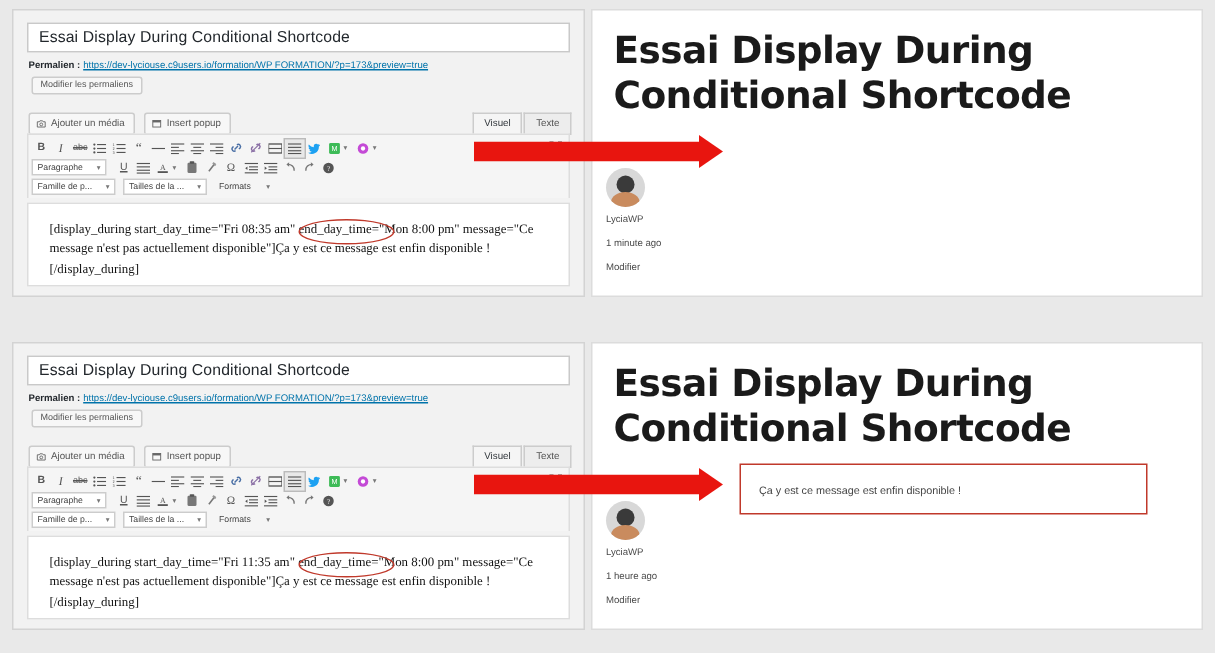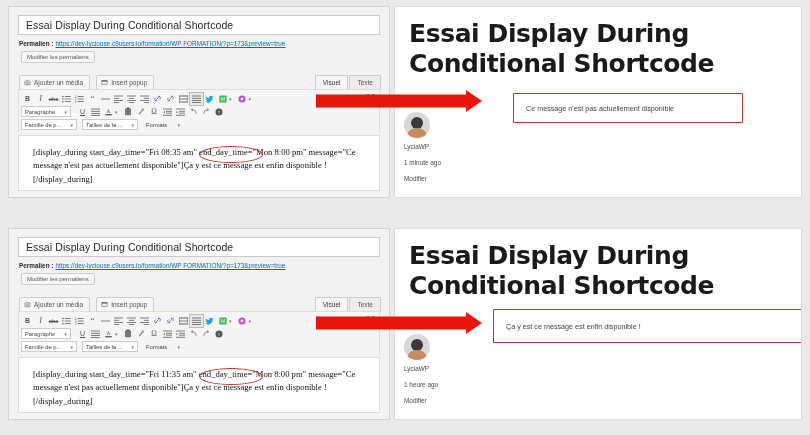--- a/index.html
+++ b/index.html
@@ -453,21 +453,20 @@
 
     <div class="avatar" style="left:9px;top:105px;width:26px;height:26px;">
       <div class="head"></div>
       <div class="body"></div>
     </div>
 
     <div class="meta-line" style="left:9px;top:136px;">LyciaWP</div>
     <div class="meta-line" style="left:9px;top:152px;">1 minute ago</div>
     <div class="meta-line" style="left:9px;top:168px;">Modifier</div>
 
-    <div class="msg-box" style="left:118px;top:86px;width:230px;height:30px;">Ce message n'est pas actuellement disponible</div>
   </div>
 
   <div class="arrow" style="left:316px;top:90px;width:166px;height:22px;">
     <div class="shaft" style="width:152px;height:13px;"></div>
     <div class="head"></div>
   </div>
 
   <div class="editor-panel" style="left:8px;top:228px;width:382px;height:192px;">
 
     <div class="title-input">Essai Display During Conditional Shortcode</div>
@@ -724,21 +723,21 @@
 
     <div class="avatar" style="left:9px;top:105px;width:26px;height:26px;">
       <div class="head"></div>
       <div class="body"></div>
     </div>
 
     <div class="meta-line" style="left:9px;top:136px;">LyciaWP</div>
     <div class="meta-line" style="left:9px;top:152px;">1 heure ago</div>
     <div class="meta-line" style="left:9px;top:168px;">Modifier</div>
 
-    <div class="msg-box" style="left:98px;top:80px;width:316px;height:34px;">Ça y est ce message est enfin disponible !</div>
+    <div class="msg-box" style="left:98px;top:80px;width:272px;height:34px;">Ça y est ce message est enfin disponible !</div>
   </div>
 
   <div class="arrow" style="left:316px;top:312px;width:166px;height:22px;">
     <div class="shaft" style="width:152px;height:13px;"></div>
     <div class="head"></div>
   </div>
 
 </div>
 
 </body></html>

